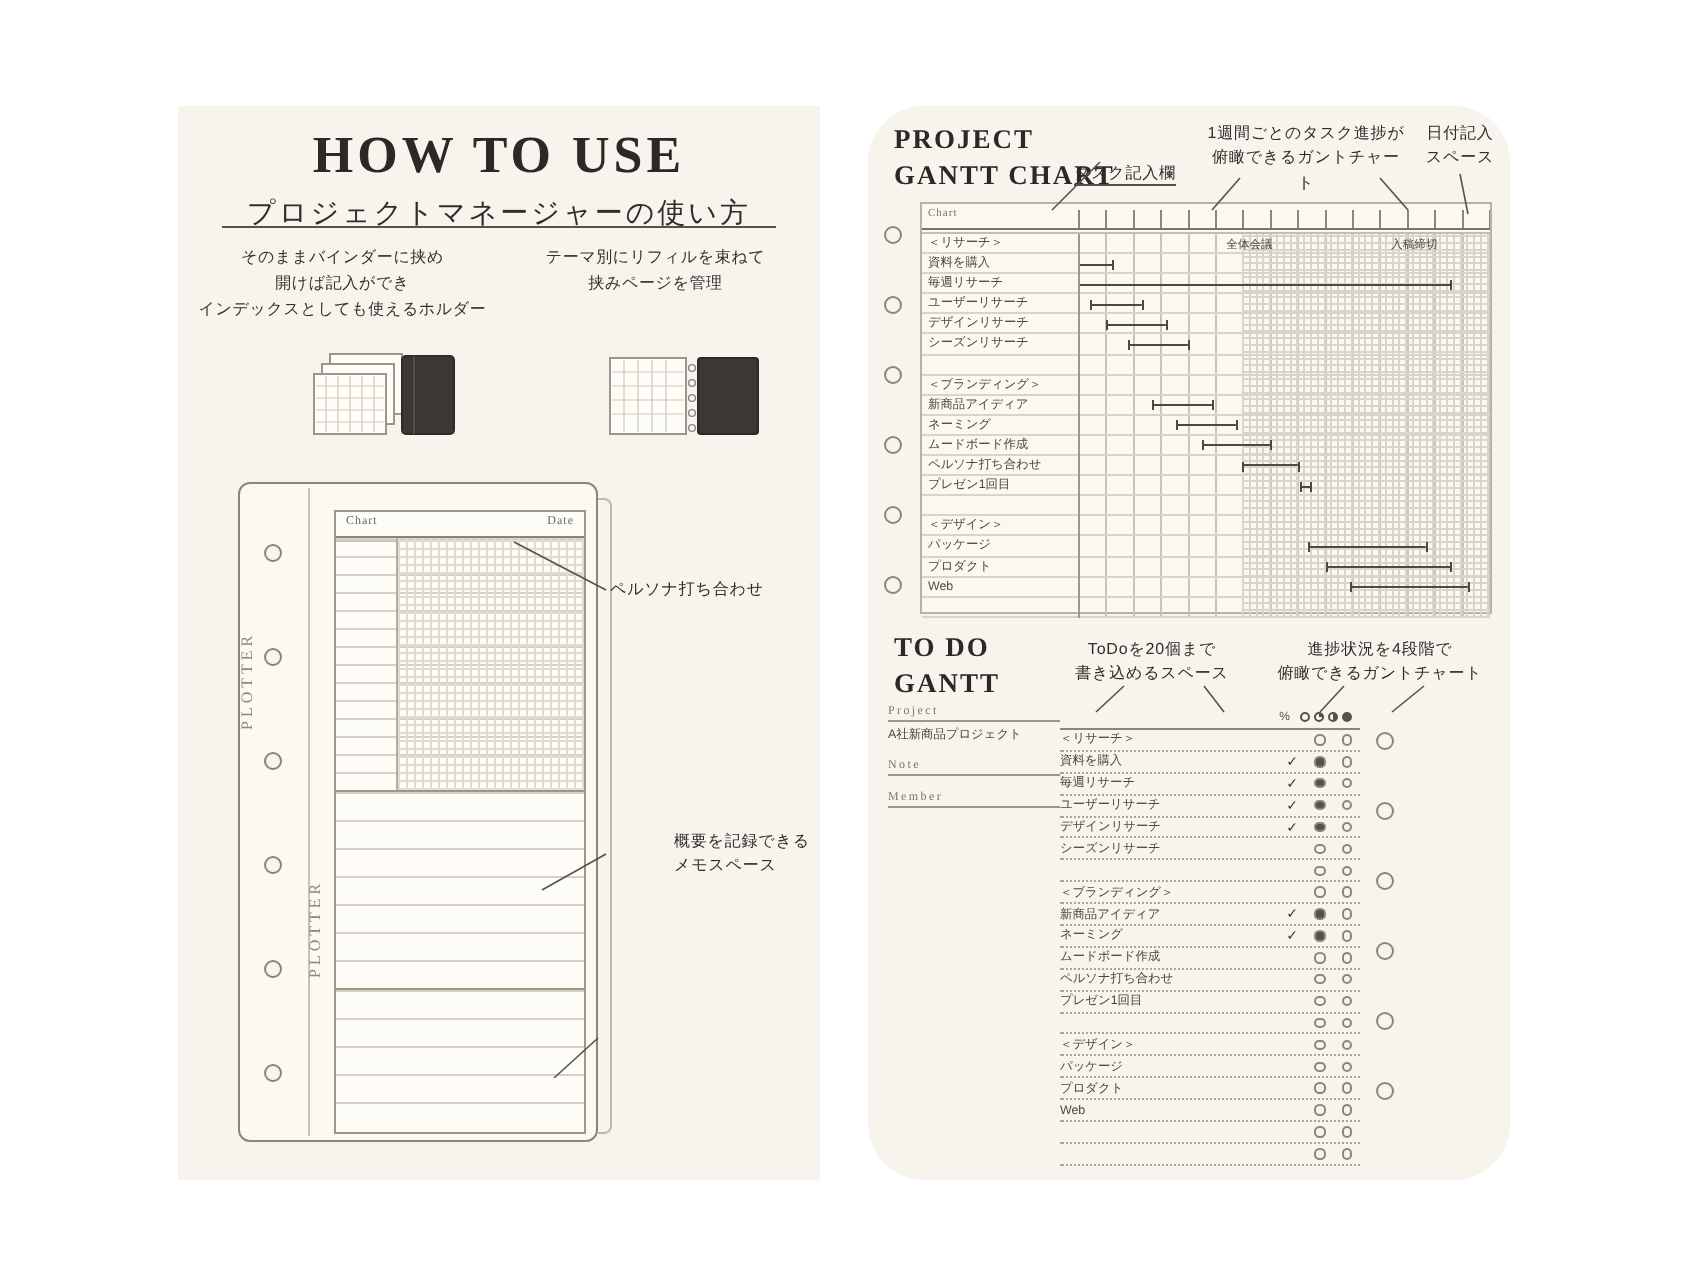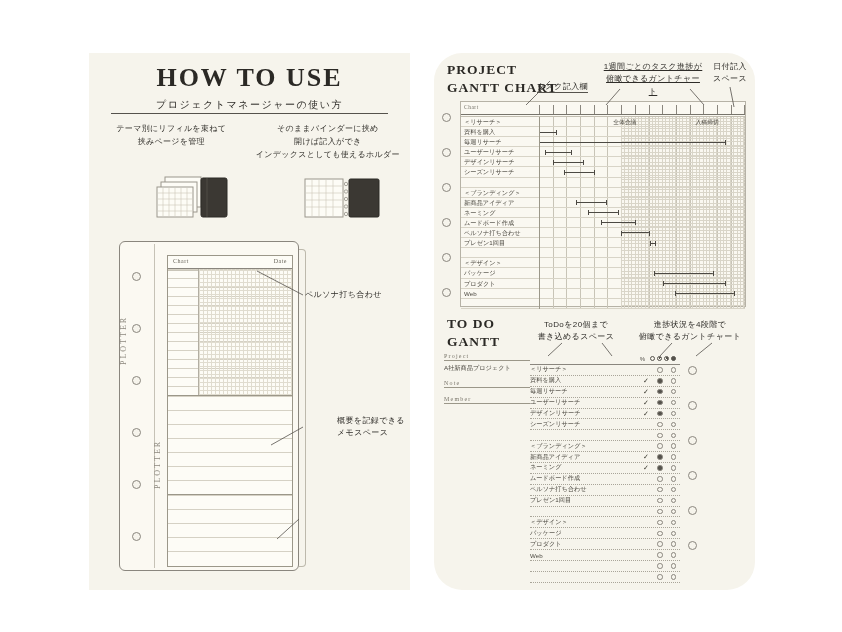--- a/index.html
+++ b/index.html
@@ -12,21 +12,21 @@
   
   .ann{position:absolute;font-size:8px;line-height:1.55;letter-spacing:.4px;color:#2f2d29;white-space:pre-line;}
   .hole{position:absolute;width:9px;height:9px;border:1px solid #8a867e;border-radius:50%;background:#f6f4ec;box-sizing:border-box;}
   .leaders{position:absolute;left:0;top:0;pointer-events:none;}
   .brand{font-family:"Liberation Serif",serif;font-size:8px;letter-spacing:2px;color:#8d897f;}
   .v{writing-mode:vertical-rl;transform:rotate(180deg);}
 
   
   .lp-title{position:absolute;top:10px;left:0;width:100%;margin:0;text-align:center;
             font-family:"Liberation Serif",serif;font-weight:700;font-size:26px;letter-spacing:2px;color:#2b2925;}
-  .lp-subtitle{position:absolute;top:45px;left:0;width:100%;text-align:center;font-size:10px;letter-spacing:1.5px;color:#2f2d29;}
+  .lp-subtitle{position:absolute;top:45px;left:0;width:100%;text-align:center;font-size:14px;letter-spacing:1.5px;color:#2f2d29;}
   .lp-rule{position:absolute;top:60px;left:22px;right:22px;border-top:1px solid #55524c;}
   .lp-captions{position:absolute;top:70px;left:8px;right:8px;display:flex;gap:8px;}
   .lp-captions .cap{flex:1;text-align:center;font-size:8px;line-height:1.6;letter-spacing:.3px;white-space:pre-line;color:#33312c;}
   .lp-minis{position:absolute;top:112px;left:20px;}
 
   .lp-diagram{position:absolute;top:178px;left:0;width:321px;height:354px;}
   .folder{position:absolute;left:30px;top:10px;width:180px;height:330px;border:1px solid #8a867e;border-radius:6px;background:#fbf9f2;box-sizing:border-box;}
   .crease{position:absolute;left:34px;top:2px;bottom:2px;width:1px;background:#c6c2b6;}
   .backsheet{position:absolute;left:210px;top:18px;width:6px;height:316px;border:1px solid #bdb9ac;border-left:none;border-radius:0 4px 4px 0;}
   .refill-page{position:absolute;left:78px;top:24px;width:126px;height:312px;border:1px solid #9b9789;background:#fdfcf6;box-sizing:border-box;}
@@ -48,21 +48,21 @@
   .ann-memo{left:216px;top:184px;width:90px;margin-left:32px;}
   .ann-member{left:212px;top:277px;width:95px;}
 
   
   .rp-title{position:absolute;margin:0;font-family:"Liberation Serif",serif;font-weight:700;font-size:13.5px;
             letter-spacing:1px;line-height:1.3;color:#2b2925;white-space:pre-line;}
   .rp-title-gantt{left:13px;top:8px;}
   .rp-title-todo{left:13px;top:262px;}
   .ann-g-task{left:103px;top:16px;}
   .ann-g-task .u{border-bottom:1px solid #55524c;padding-bottom:1px;}
-  .ann-g-overview{left:168px;top:8px;width:102px;text-align:center;text-decoration:underline;}
+  .ann-g-overview{left:168px;top:8px;width:102px;text-align:center;}
   .ann-g-date{left:274px;top:8px;width:44px;text-align:center;}
   .ann-t-cap{left:86px;top:266px;width:112px;text-align:center;}
   .ann-t-prog{left:196px;top:266px;width:120px;text-align:center;}
 
   .gantt{position:absolute;left:8px;top:46px;width:310px;height:214px;}
   .g-table{position:absolute;left:18px;top:2px;width:286px;height:206px;border:1px solid #b6b2a6;background:#faf8f1;box-sizing:border-box;}
   .g-header{position:relative;height:12px;border-bottom:1px solid #77746b;}
   .g-header::after{content:"";position:absolute;left:0;right:0;bottom:-2.5px;height:1px;background:#c2beb1;}
   .g-corner{position:absolute;left:3px;top:2px;font-family:"Liberation Serif",serif;font-size:5.5px;letter-spacing:.5px;color:#77746b;}
   .g-dateticks{position:absolute;left:78px;right:0;top:3px;bottom:0;
@@ -109,25 +109,25 @@
 <body>
 
 <div class="page">
 
   <section class="panel panel-left">
     <h1 class="lp-title">HOW TO USE</h1>
     <div class="lp-subtitle">プロジェクトマネージャーの使い方</div>
     <div class="lp-rule"></div>
 
     <div class="lp-captions">
-      <div class="cap">テーマ別にリフィルを束ねて
-挟みページを管理</div>
       <div class="cap">そのままバインダーに挟め
 開けば記入ができ
 インデックスとしても使えるホルダー</div>
+      <div class="cap">テーマ別にリフィルを束ねて
+挟みページを管理</div>
     </div>
 
     <svg class="lp-minis" width="281" height="64" viewBox="0 0 281 64">
       <g>
         <rect x="56" y="12" width="36" height="30" fill="#fdfcf6" stroke="#9a968c"></rect>
         <rect x="52" y="17" width="36" height="30" fill="#fdfcf6" stroke="#9a968c"></rect>
         <rect x="48" y="22" width="36" height="30" fill="#fdfcf6" stroke="#9a968c"></rect>
         <g stroke="#ccc8bb" stroke-width="0.6">
           <line x1="49" y1="28" x2="83" y2="28"></line>
             <line x1="49" y1="34" x2="83" y2="34"></line>

